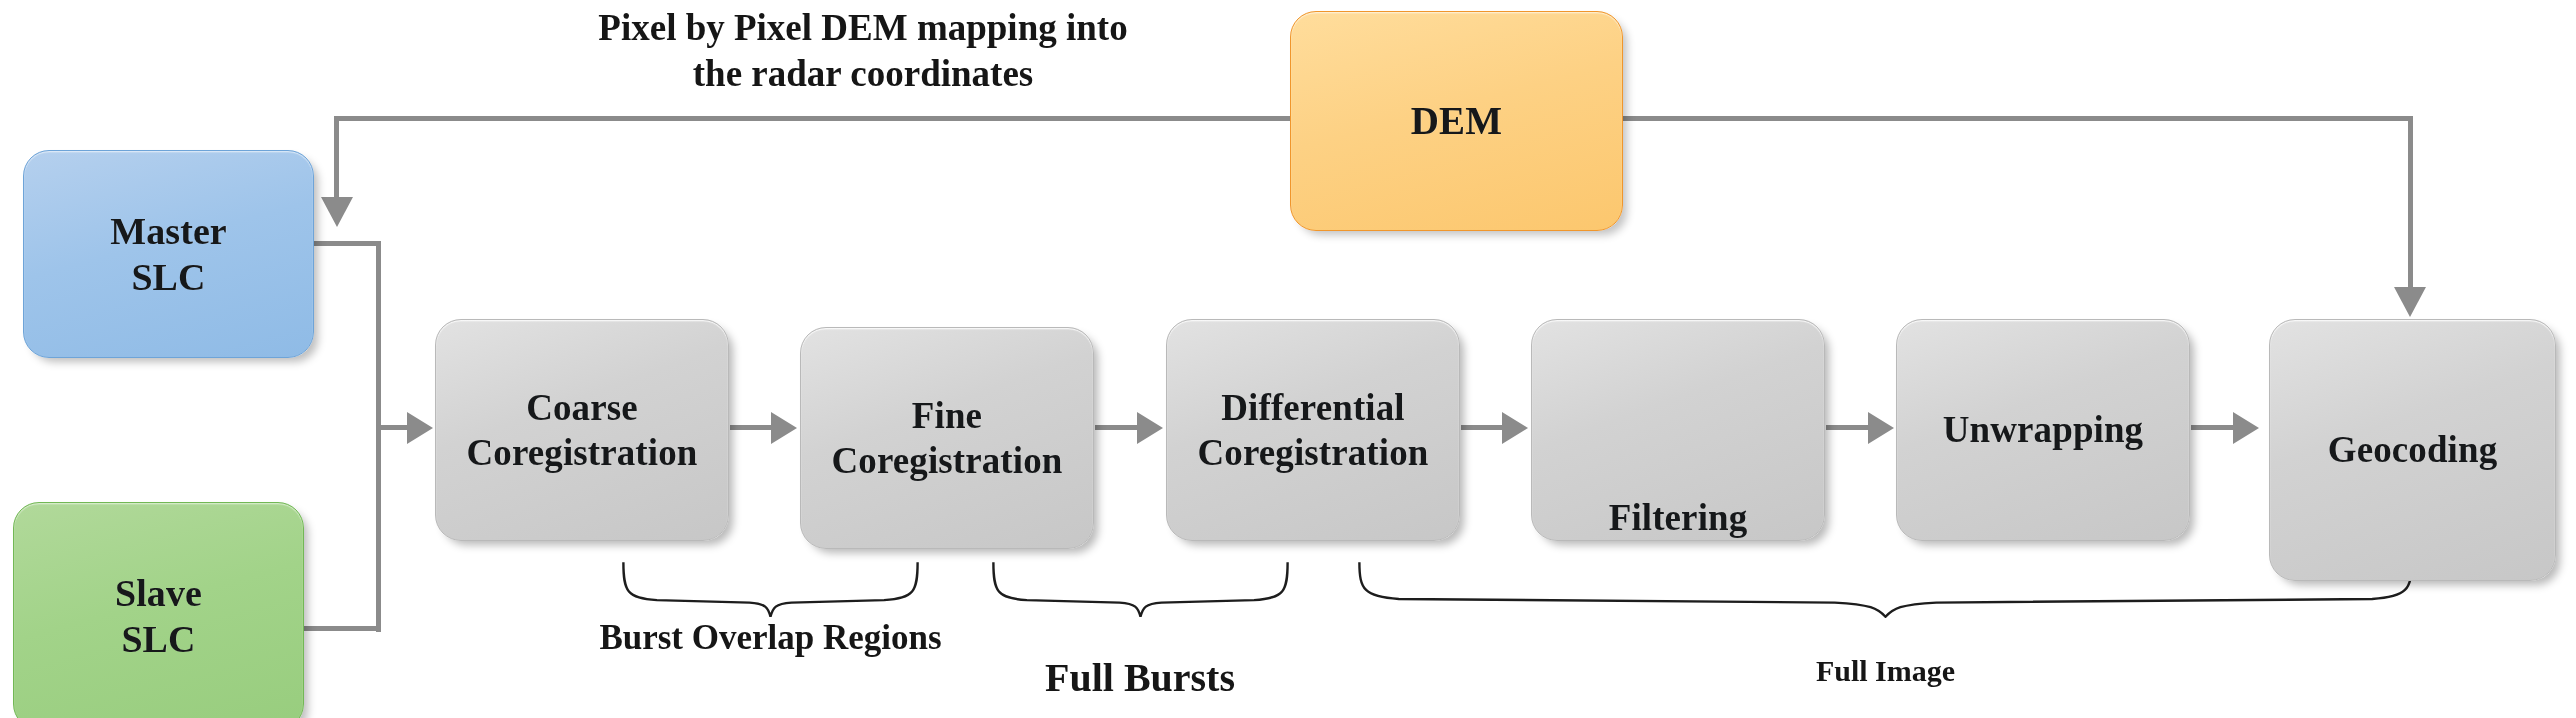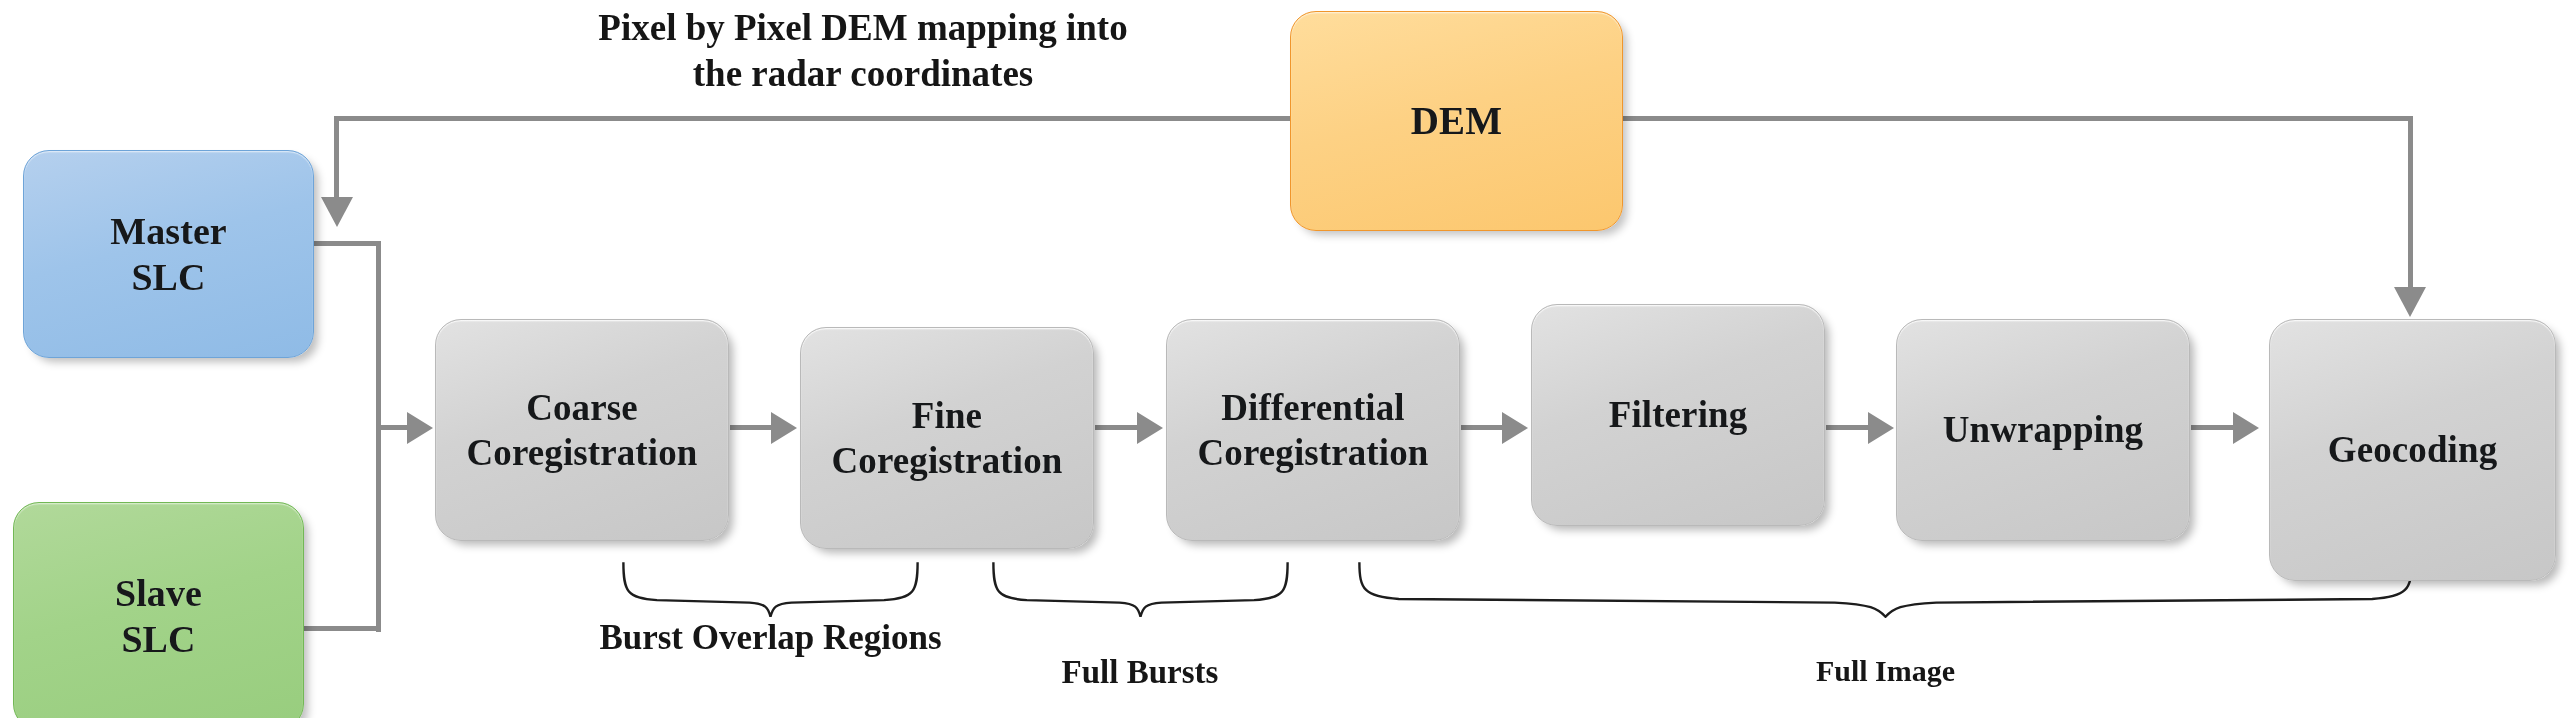--- a/index.html
+++ b/index.html
@@ -162,21 +162,21 @@
   <div class="node process" style="left:800px; top:319px; width:294px; height:222px;margin-top:8px;">
     <span class="node-label">Fine
 Coregistration</span>
   </div>
 
   <div class="node process" style="left:1166px; top:319px; width:294px; height:222px;">
     <span class="node-label">Differential
 Coregistration</span>
   </div>
 
-  <div class="node process" style="left:1531px; top:304px; width:294px; height:222px;">
+  <div class="node process" style="left:1531px; top:319px; width:294px; height:222px;align-items:flex-end;">
     <span class="node-label">Filtering</span>
   </div>
 
   <div class="node process" style="left:1896px; top:319px; width:294px; height:222px;">
     <span class="node-label">Unwrapping</span>
   </div>
 
   <div class="node process" style="left:2269px; top:319px; width:287px; height:262px;">
     <span class="node-label">Geocoding</span>
   </div>
@@ -231,18 +231,18 @@
 
   <div class="brace" style="left:1357px; top:561px; width:1057px; height:57px;">
     <svg viewBox="0 0 1770 96" preserveAspectRatio="none">
       <path d="M4 2 C4 48, 12 60, 70 64 L800 70 C860 73, 872 80, 885 94
                C898 80, 910 73, 970 70 L1700 64 C1758 60, 1766 48, 1766 2" fill="none" stroke="#1d1d1d" stroke-width="4"></path>
     </svg>
   </div>
 
   <div class="group-label" style="left:472px; top:618px; width:597px; font-size:35px;">Burst Overlap Regions</div>
 
-  <div class="group-label" style="left:961px; top:654px; width:358px; font-size:33px;">Full Bursts</div>
+  <div class="group-label" style="left:961px; top:654px; width:358px; font-size:40px;">Full Bursts</div>
 
   <div class="group-label" style="left:1587px; top:654px; width:597px; font-size:30px;">Full Image</div>
 
 </div>
 
 
 </body></html>

